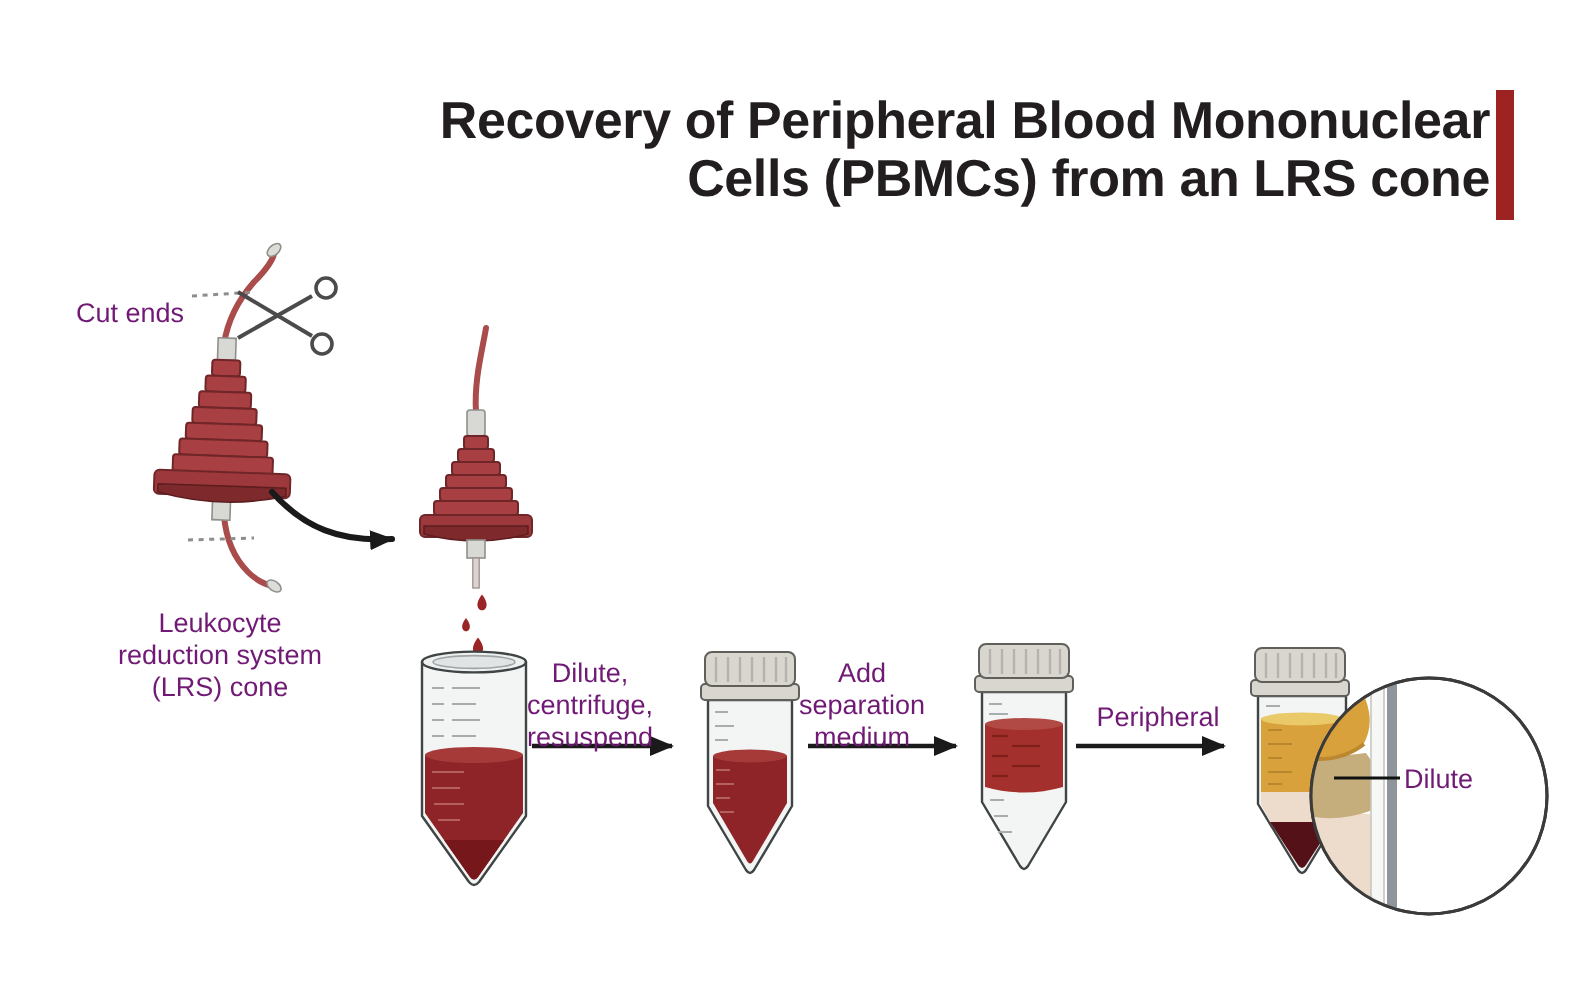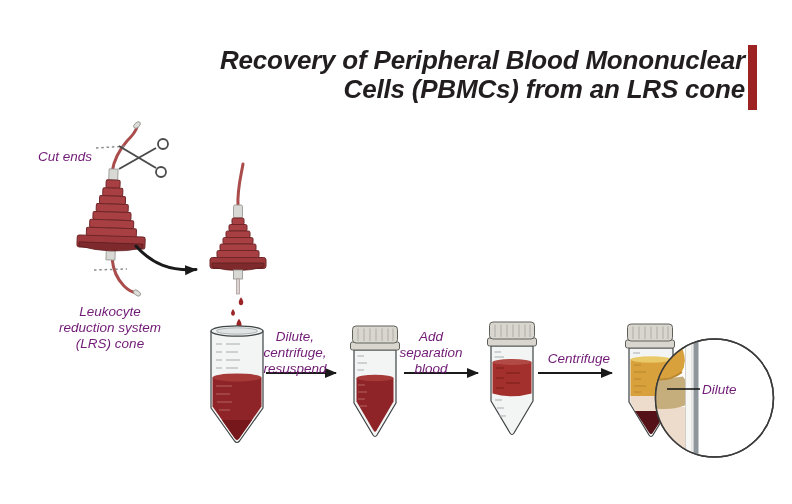--- a/index.html
+++ b/index.html
@@ -1,18 +1,18 @@
 <!DOCTYPE html>
 <html><head>
 <meta charset="utf-8">
 <style>
   html,body{margin:0;padding:0;background:#ffffff;}
   #canvas{
     position:relative;width:792px;height:504px;background:#ffffff;
-    font-family:"Liberation Sans",sans-serif;overflow:hidden;font-style:italic;
+    font-family:"Liberation Sans",sans-serif;overflow:hidden;
   }
   .title{
     position:absolute;top:46px;right:47px;width:560px;
     text-align:right;font-size:26px;font-weight:700;line-height:1.1;
     letter-spacing:-0.2px;color:#221e1f;white-space:pre-line;
   }
   .accent-bar{
     position:absolute;left:748px;top:45px;width:9px;height:65px;background:#9c2321;
   }
   .lbl{
@@ -236,17 +236,17 @@
 
   <div class="lbl lbl-cut-ends">Cut ends</div>
   <div class="lbl lbl-step1">Dilute,
 centrifuge,
 resuspend</div>
   <div class="lbl lbl-lrs">Leukocyte
 reduction system
 (LRS) cone</div>
   <div class="lbl lbl-step2">Add
 separation
-blood</div>
-  <div class="lbl lbl-step3">Centrifuge</div>
+medium</div>
+  <div class="lbl lbl-step3">Peripheral</div>
   <div class="lbl lbl-pbmcs">Dilute</div>
 
 </div>
 
 </body></html>

